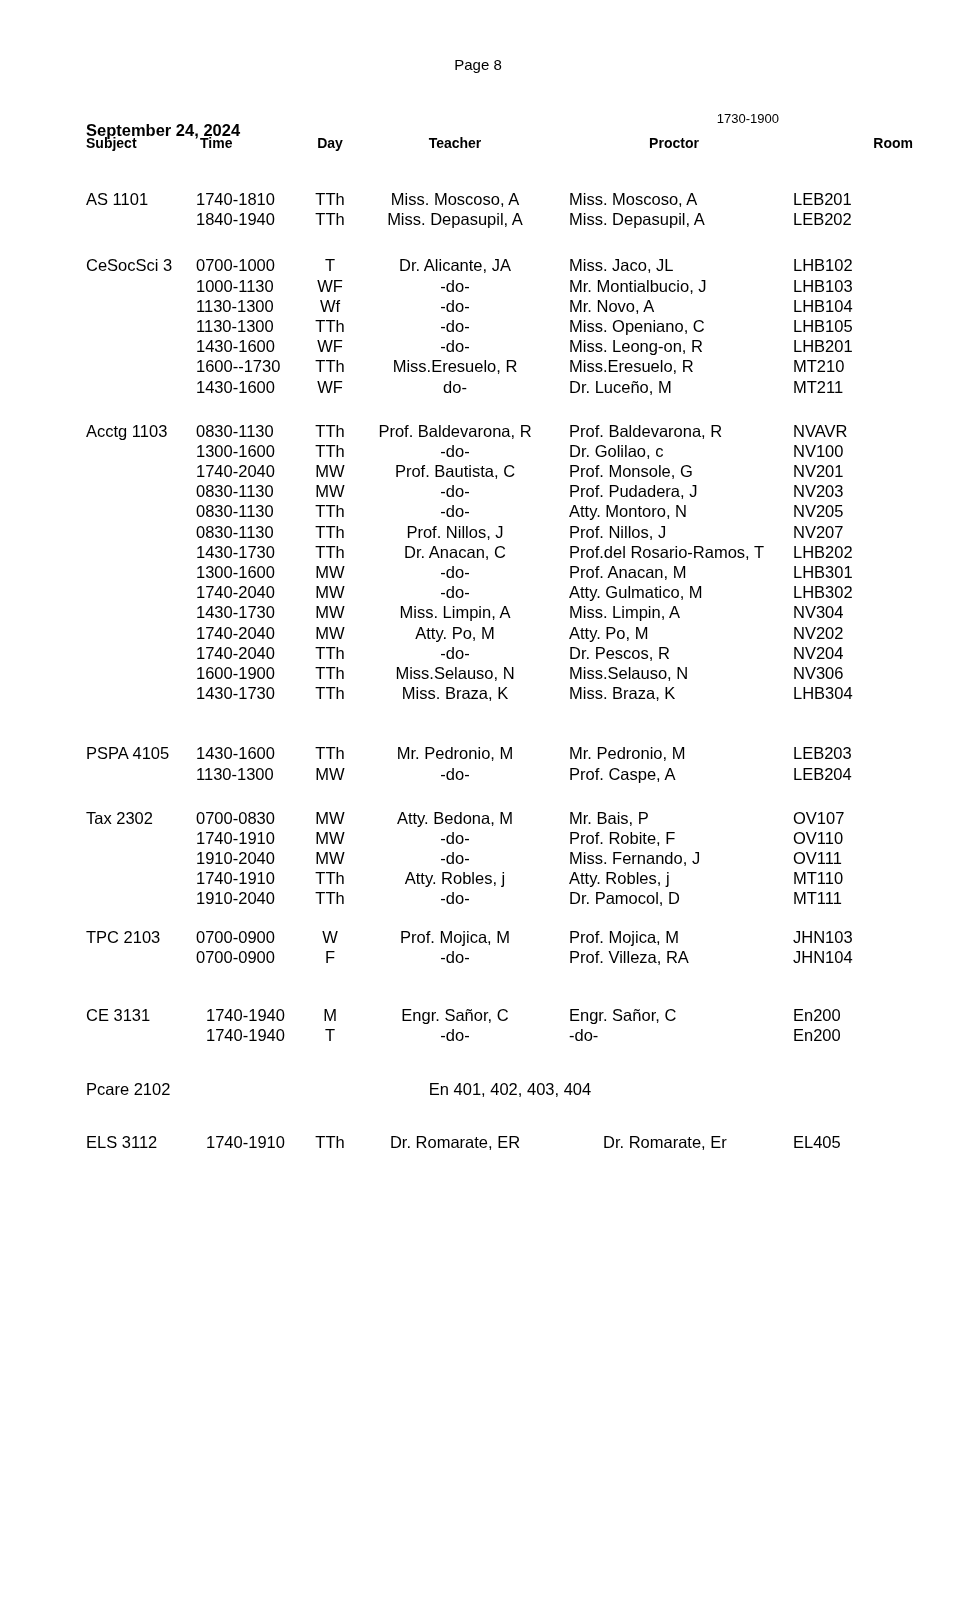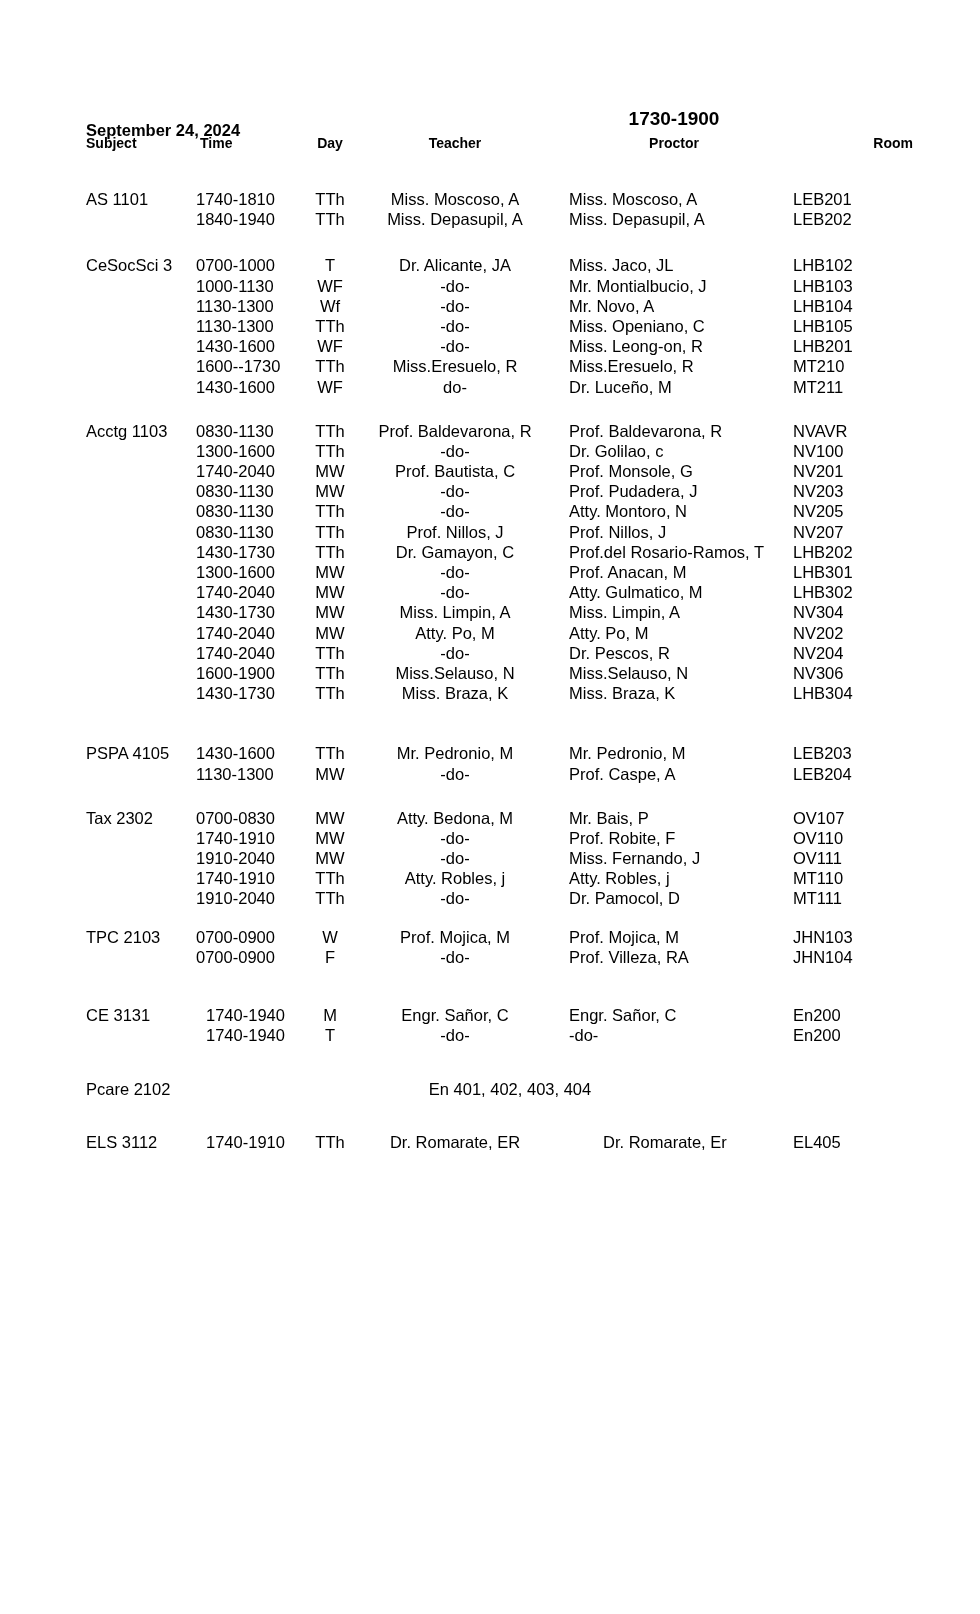--- a/index.html
+++ b/index.html
@@ -59,23 +59,23 @@
     top: 12px;
     font-size: 16.5px;
     font-weight: bold;
     line-height: 21px;
   }
   .hdr-window {
     position: absolute;
     left: 569px;
     top: 0;
     width: 210px;
-    text-align: center;
-    font-size: 19px;
-    font-weight: bold;
+    text-align: right;
+    font-size: 13px;
+    font-weight: normal;
     line-height: 21px;
   }
   .hdr-cols {
     position: relative;
     height: 24px;
   }
   .hdr-cols .cell {
     font-weight: bold;
     font-size: 14px;
     line-height: 22px;
@@ -101,20 +101,21 @@
   }
   
   .ind-time  { left: 206px; }
   .ind-proct { left: 603px; }
 </style>
 </head>
 <body>
 
 <div id="page">
 
+  <div id="page-number">Page 8</div>
 
   <div class="sheet">
 
     <div style="position:relative;height:24px;">
       <div class="hdr-date">September 24, 2024</div>
       <div class="hdr-window">1730-1900</div>
     </div>
 
     <div class="hdr-cols">
       <div class="cell c-subject">Subject</div>
@@ -251,21 +252,21 @@
             <div class="cell c-time">0830-1130</div>
             <div class="cell c-day">TTh</div>
             <div class="cell c-teacher">Prof. Nillos, J</div>
             <div class="cell c-proctor">Prof. Nillos, J</div>
             <div class="cell c-room">NV207</div>
           </div>
           <div class="row">
             <div class="cell c-subject"></div>
             <div class="cell c-time">1430-1730</div>
             <div class="cell c-day">TTh</div>
-            <div class="cell c-teacher">Dr. Gamayon, C</div>
+            <div class="cell c-teacher">Dr. Anacan, C</div>
             <div class="cell c-proctor">Prof.del Rosario-Ramos, T</div>
             <div class="cell c-room">LHB202</div>
           </div>
           <div class="row">
             <div class="cell c-subject"></div>
             <div class="cell c-time">1300-1600</div>
             <div class="cell c-day">MW</div>
             <div class="cell c-teacher">-do-</div>
             <div class="cell c-proctor">Prof. Anacan, M</div>
             <div class="cell c-room">LHB301</div>

